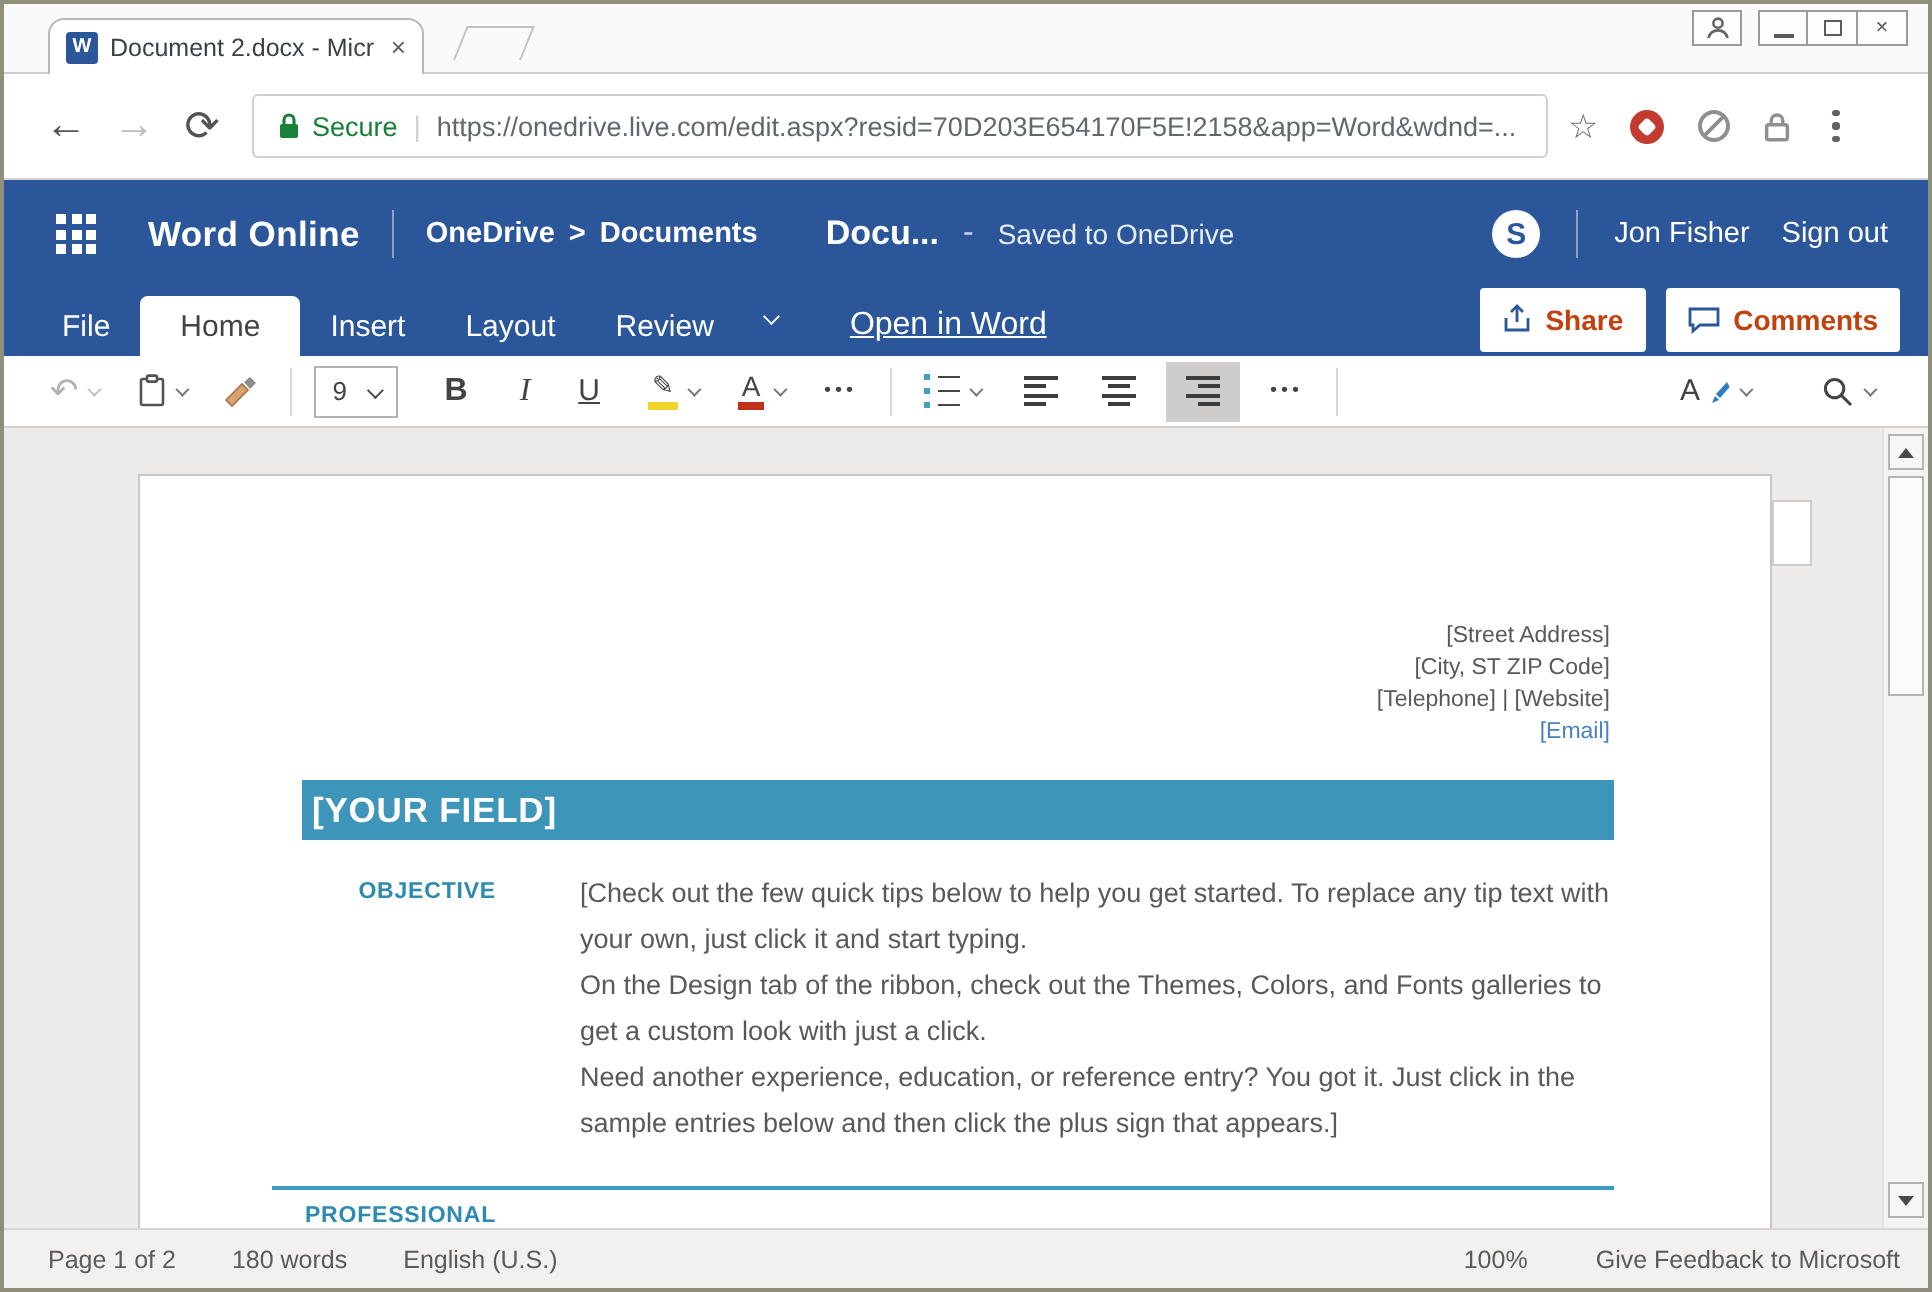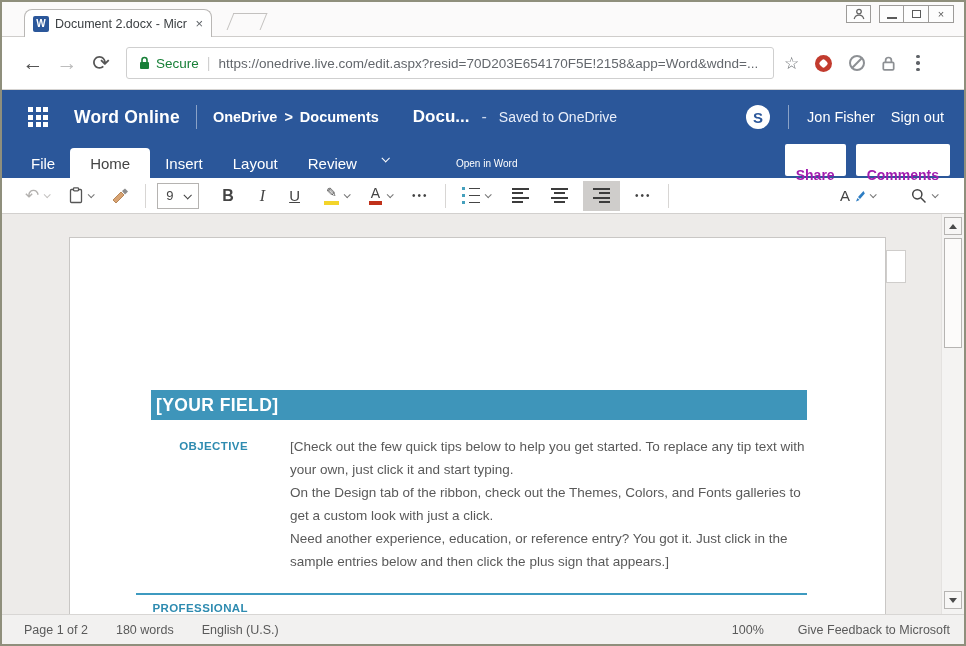--- a/index.html
+++ b/index.html
@@ -58,25 +58,25 @@
            font-size:15px; display:flex; align-items:center; justify-content:center; }
   .hname, .hsign { font-size:14.5px; }
   .hsign { margin-right:4px; }
 
   .hrow2 { height:34px; display:flex; align-items:flex-end; padding:0 14px; }
   .rtab { color:#fff; font-size:15px; padding:0 15px; height:30px; display:flex; align-items:center; }
   .rtab.active { background:#fff; color:#444; border-radius:4px 4px 0 0; padding:0 20px; font-weight:400; }
   .chev { display:inline-block; width:6px; height:6px; border-right:1.5px solid currentColor;
           border-bottom:1.5px solid currentColor; transform:rotate(45deg) translateY(-1px); }
   .rchev { align-self:center; margin:0 10px 4px 10px; color:#fff; }
-  .openword { color:#fff; font-size:10px; margin-left:58px; height:30px; display:flex; align-items:center; }
+  .openword { color:#fff; font-size:16px; margin-left:27px; height:30px; display:flex; align-items:center;text-decoration:underline; }
   .tellme { display:flex; align-items:center; gap:8px; margin-left:40px; height:30px; font-size:14.5px; font-weight:600; }
   .hbtns { margin-left:auto; display:flex; gap:10px; align-self:center; margin-bottom:3px; }
-  .hbtn { background:#fff; color:#a21caf; border:none; border-radius:2px; height:27px; padding:16px 11px;
-          font-size:14px; font-weight:600; display:flex; align-items:center; gap:7px; font-family:inherit;flex-direction:column; }
+  .hbtn { background:#fff; color:#c2410c; border:none; border-radius:2px; height:27px; padding:16px 11px;
+          font-size:14px; font-weight:600; display:flex; align-items:center; gap:7px; font-family:inherit; }
 
   
   .toolbar { height:36px; background:#fff; border-bottom:1px solid #d2d0ce; display:flex; align-items:center; padding:0 14px 0 16px; }
   .tbtn { display:flex; align-items:center; justify-content:center; color:#444; gap:5px; padding:0 7px; height:30px; }
   .tbtn.disabled { color:#b3b1af; }
   .tbtn .chev { width:5px; height:5px; border-width:1.2px; color:#777; }
   .tbtn.disabled .chev { color:#c4c2c0; }
   .tdiv { width:1px; height:24px; background:#d8d6d4; margin:0 9px; }
   .selbox { height:26px; border:1px solid #b5b3b1; background:#fff; display:flex; align-items:center;
             padding:0 8px; font-size:13px; color:#444; justify-content:space-between; }
@@ -352,20 +352,26 @@
       <svg width="16" height="16" viewBox="0 0 16 16" fill="none" stroke="#444" stroke-width="1.5">
         <circle cx="6.3" cy="6.3" r="4.6"></circle>
           <path d="M9.8 9.8 L14.5 14.5"></path>
       </svg>
       <span class="chev"></span>
     </span>
   </div>
 
   <div class="canvas">
     <div class="page">
+      <div class="addr">
+        <div>[Street Address]</div>
+        <div>[City, ST ZIP Code]</div>
+        <div>[Telephone] | [Website]</div>
+        <div class="email">[Email]</div>
+      </div>
       <div class="banner">[YOUR FIELD]</div>
       <div class="seclabel obj-label">OBJECTIVE</div>
       <div class="paras">
         <p>[Check out the few quick tips below to help you get started. To replace any tip text with your own, just click it and start typing.</p>
         <p>On the Design tab of the ribbon, check out the Themes, Colors, and Fonts galleries to get a custom look with just a click.</p>
         <p>Need another experience, education, or reference entry? You got it. Just click in the sample entries below and then click the plus sign that appears.]</p>
       </div>
       <div class="divider"></div>
       <div class="seclabel prof-label">PROFESSIONAL</div>
     </div>

